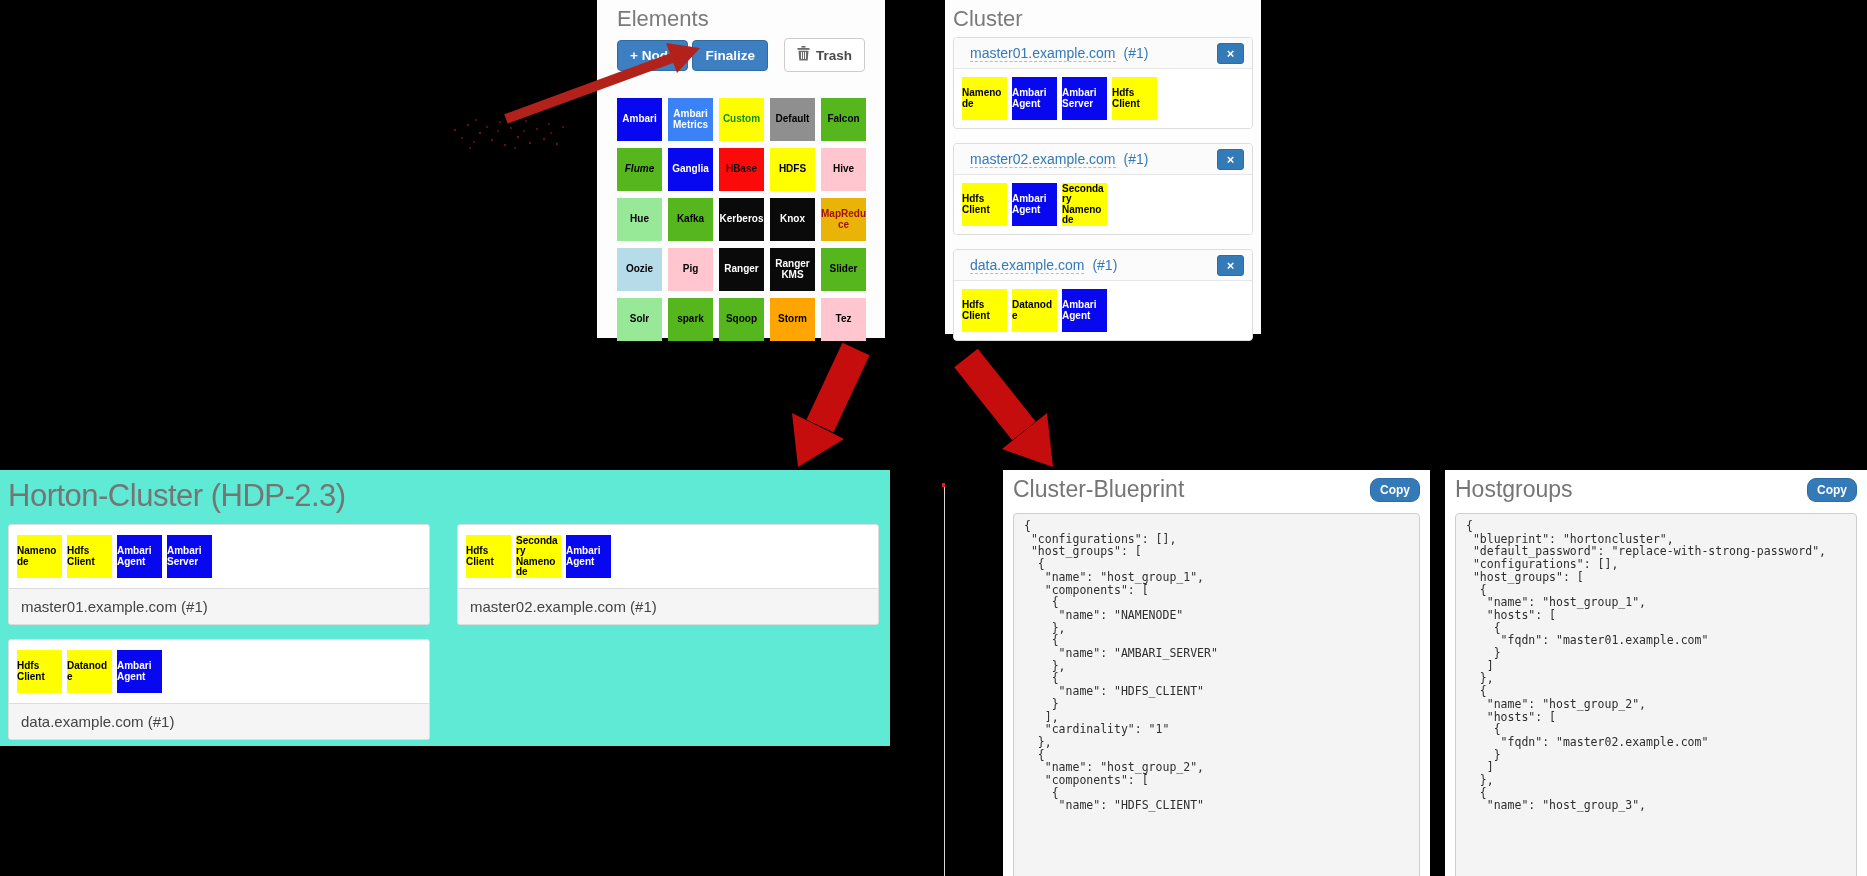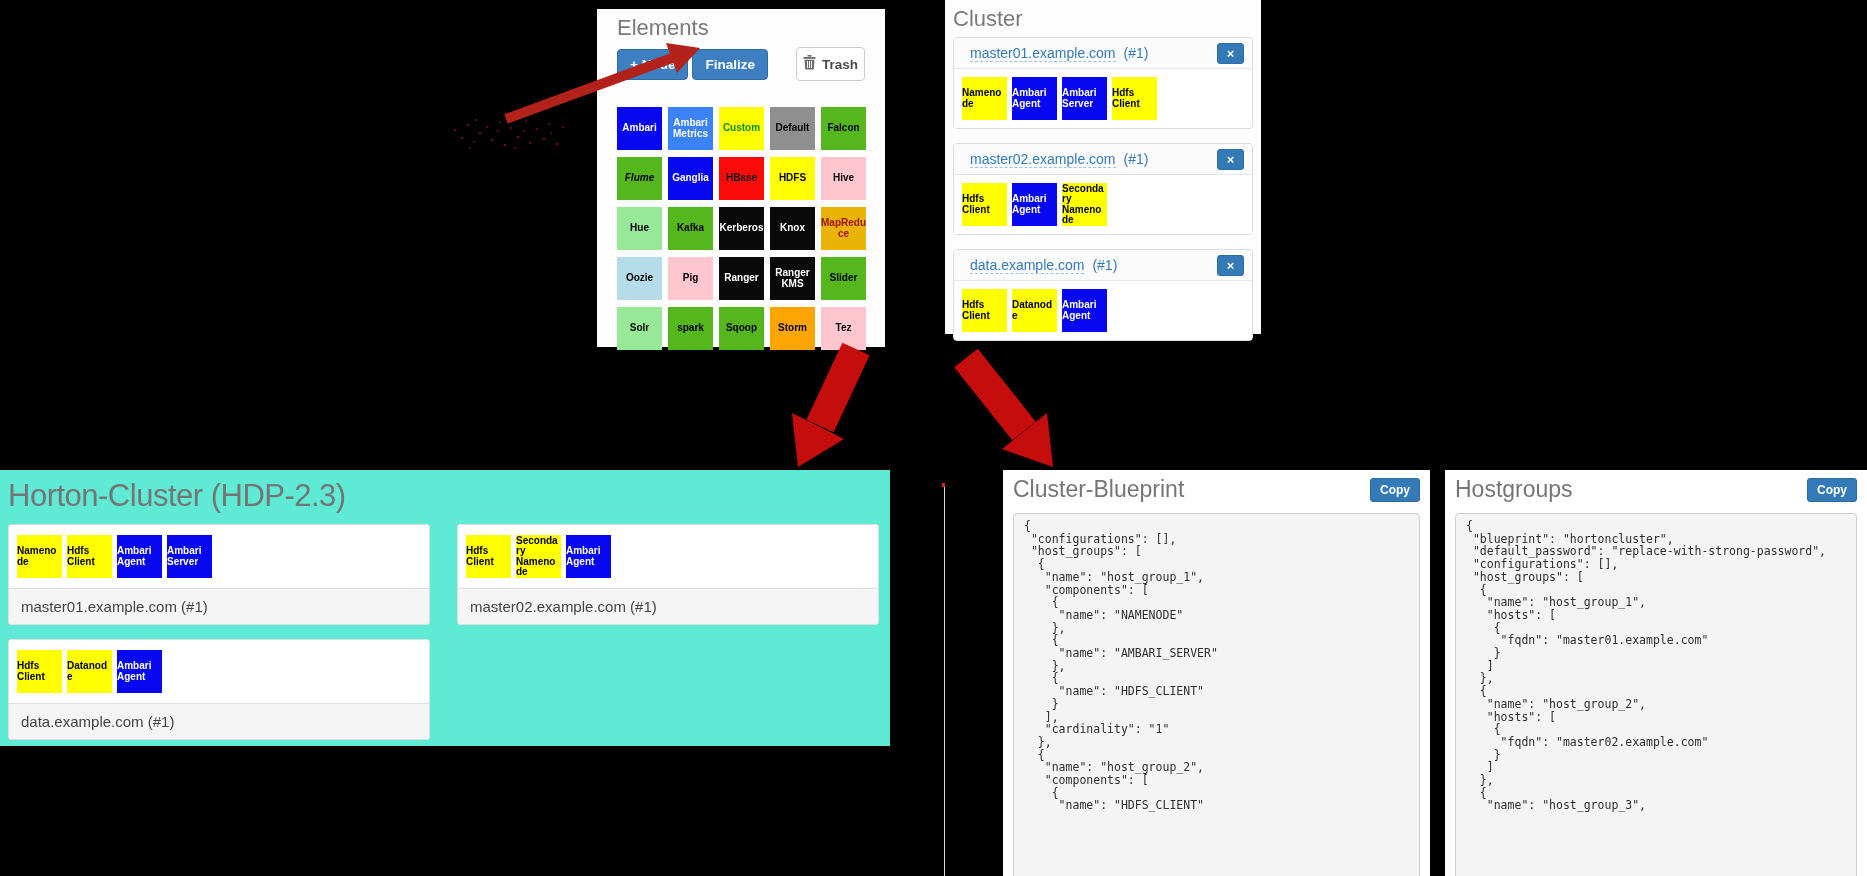--- a/index.html
+++ b/index.html
@@ -1,28 +1,28 @@
 <!DOCTYPE html>
 <html><head>
 <meta charset="utf-8">
 <style>
   html,body{margin:0;padding:0;background:#000;}
   #canvas{position:relative;width:1867px;height:876px;background:#000;overflow:hidden;
           font-family:"Liberation Sans",sans-serif;}
   .panel{position:absolute;background:#fdfdfd;box-sizing:border-box;}
 
   
-  #elements-panel{left:597px;top:9px;width:288px;height:338px;padding:0 20px;}
+  #elements-panel{left:597px;top:0;width:288px;height:338px;padding:0 20px;}
   .panel-title{margin:6px 0 0 0;font-size:22px;font-weight:500;color:#7a7a7a;}
   .btnrow{display:flex;align-items:center;margin-top:6px;}
   .btn-blue{background:#3d7fc0;border:1px solid #2e6da4;color:#fff;font-family:inherit;
             font-size:13.5px;font-weight:bold;padding:7px 12px;border-radius:4px;cursor:pointer;}
   .btn-blue + .btn-blue{margin-left:4px;}
   .btn-white{margin-left:auto;background:#fff;border:1px solid #ccc;color:#4a4a4a;font-family:inherit;
-             font-size:13.5px;font-weight:bold;padding:7px 6px;border-radius:4px;cursor:pointer;
+             font-size:13.5px;font-weight:bold;padding:7px 12px;border-radius:4px;cursor:pointer;
              display:flex;align-items:center;gap:6px;}
   .tile-grid{margin-top:26px;display:grid;grid-template-columns:repeat(5,45px);gap:7px 6px;}
   .etile{width:45px;height:43px;display:flex;align-items:center;justify-content:center;
          text-align:center;font-size:10px;font-weight:bold;line-height:1.05;
          word-break:break-word;overflow:hidden;cursor:grab;}
 
   
   #cluster-panel{left:945px;top:0;width:316px;height:334px;padding:0 8px;}
   .host-card{border:1px solid #ddd;border-radius:4px;margin-top:5px;margin-bottom:14px;overflow:hidden;background:#fff;}
   .card-head{background:#fbfbfb;border-bottom:1px solid #e6e6e6;height:30px;display:flex;
@@ -44,21 +44,21 @@
   .hg-body{padding:10px 8px;display:flex;gap:5px;}
   .hg-footer{background:#f5f5f5;border-top:1px solid #ddd;padding:9px 12px;font-size:15px;color:#444;}
 
   
   .code-panel{background:#fff;padding:0 10px;}
   #blueprint-panel{left:1003px;top:470px;width:427px;height:406px;}
   #hostgroups-panel{left:1445px;top:470px;width:422px;height:406px;}
   .code-head{display:flex;align-items:center;margin-top:6px;}
   .code-title{margin:0;font-size:23px;font-weight:500;color:#757575;}
   .copy-btn{margin-left:auto;background:#337ab7;border:1px solid #2e6da4;color:#fff;font-family:inherit;
-            font-size:12px;font-weight:bold;padding:4px 9px;border-radius:3px;cursor:pointer;}
+            font-size:12px;font-weight:bold;padding:4px 9px;border-radius:9px;cursor:pointer;}
   .code-box{margin:10px 0 0 0;background:#f4f4f4;border:1px solid #cfcfcf;border-radius:4px;
             padding:6px 10px;font-family:"DejaVu Sans Mono",monospace;font-size:11.5px;
             line-height:12.7px;color:#2e2e2e;height:356px;overflow:hidden;white-space:pre;cursor:text;}
 
   
   #divider-line{position:absolute;left:944px;top:487px;width:1px;height:389px;background:#d8d8d8;}
   #decor{position:absolute;left:0;top:0;pointer-events:none;}
   .icon-trash{display:inline-block;}
 </style>
 </head>

